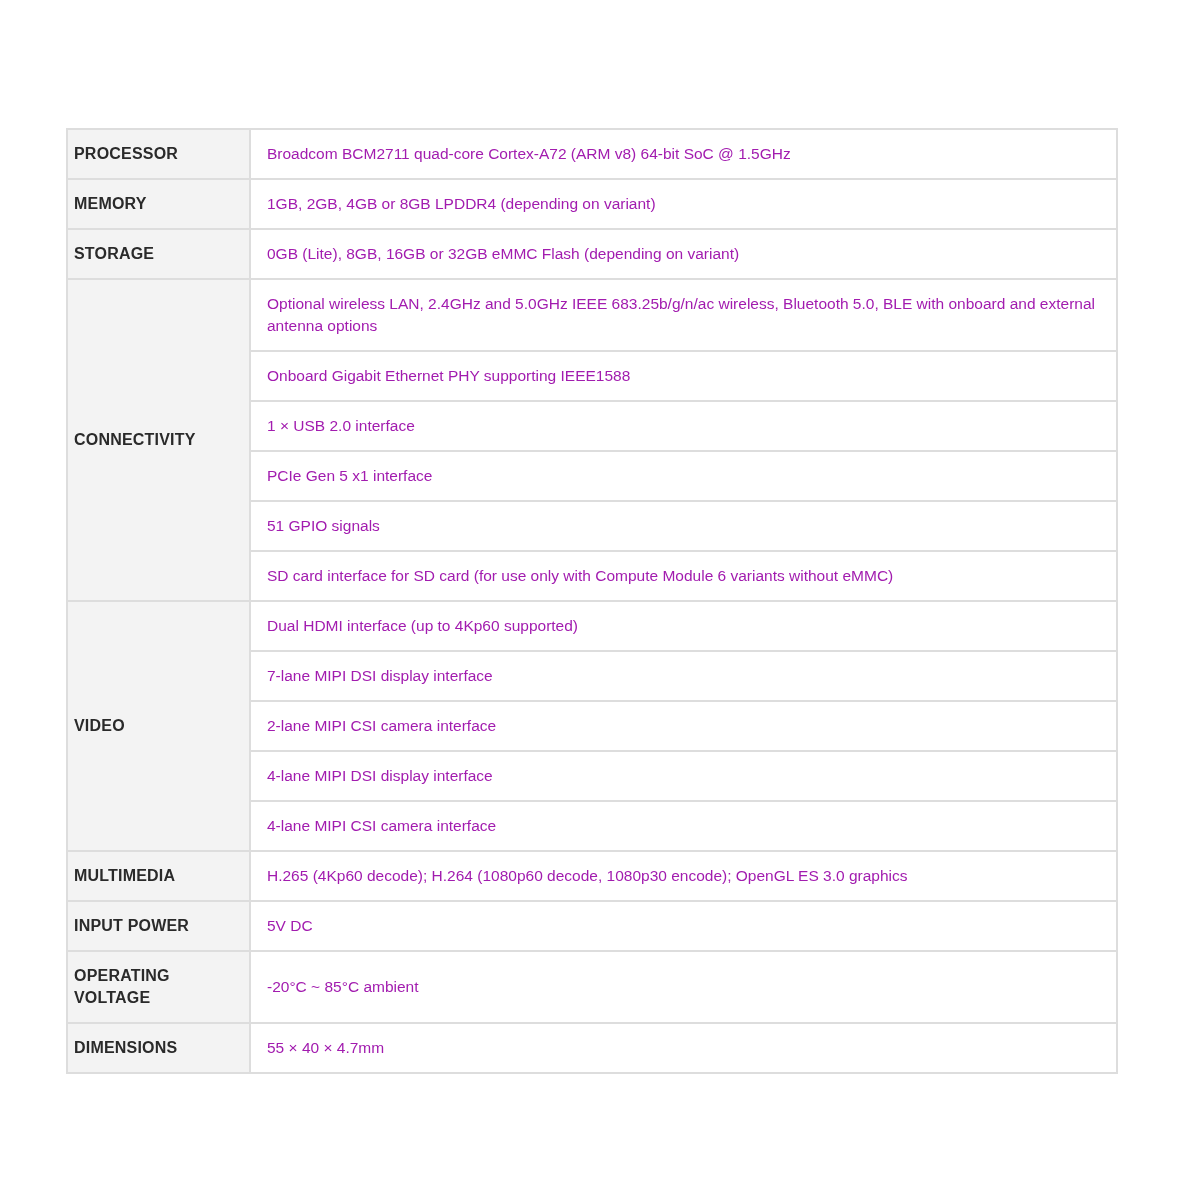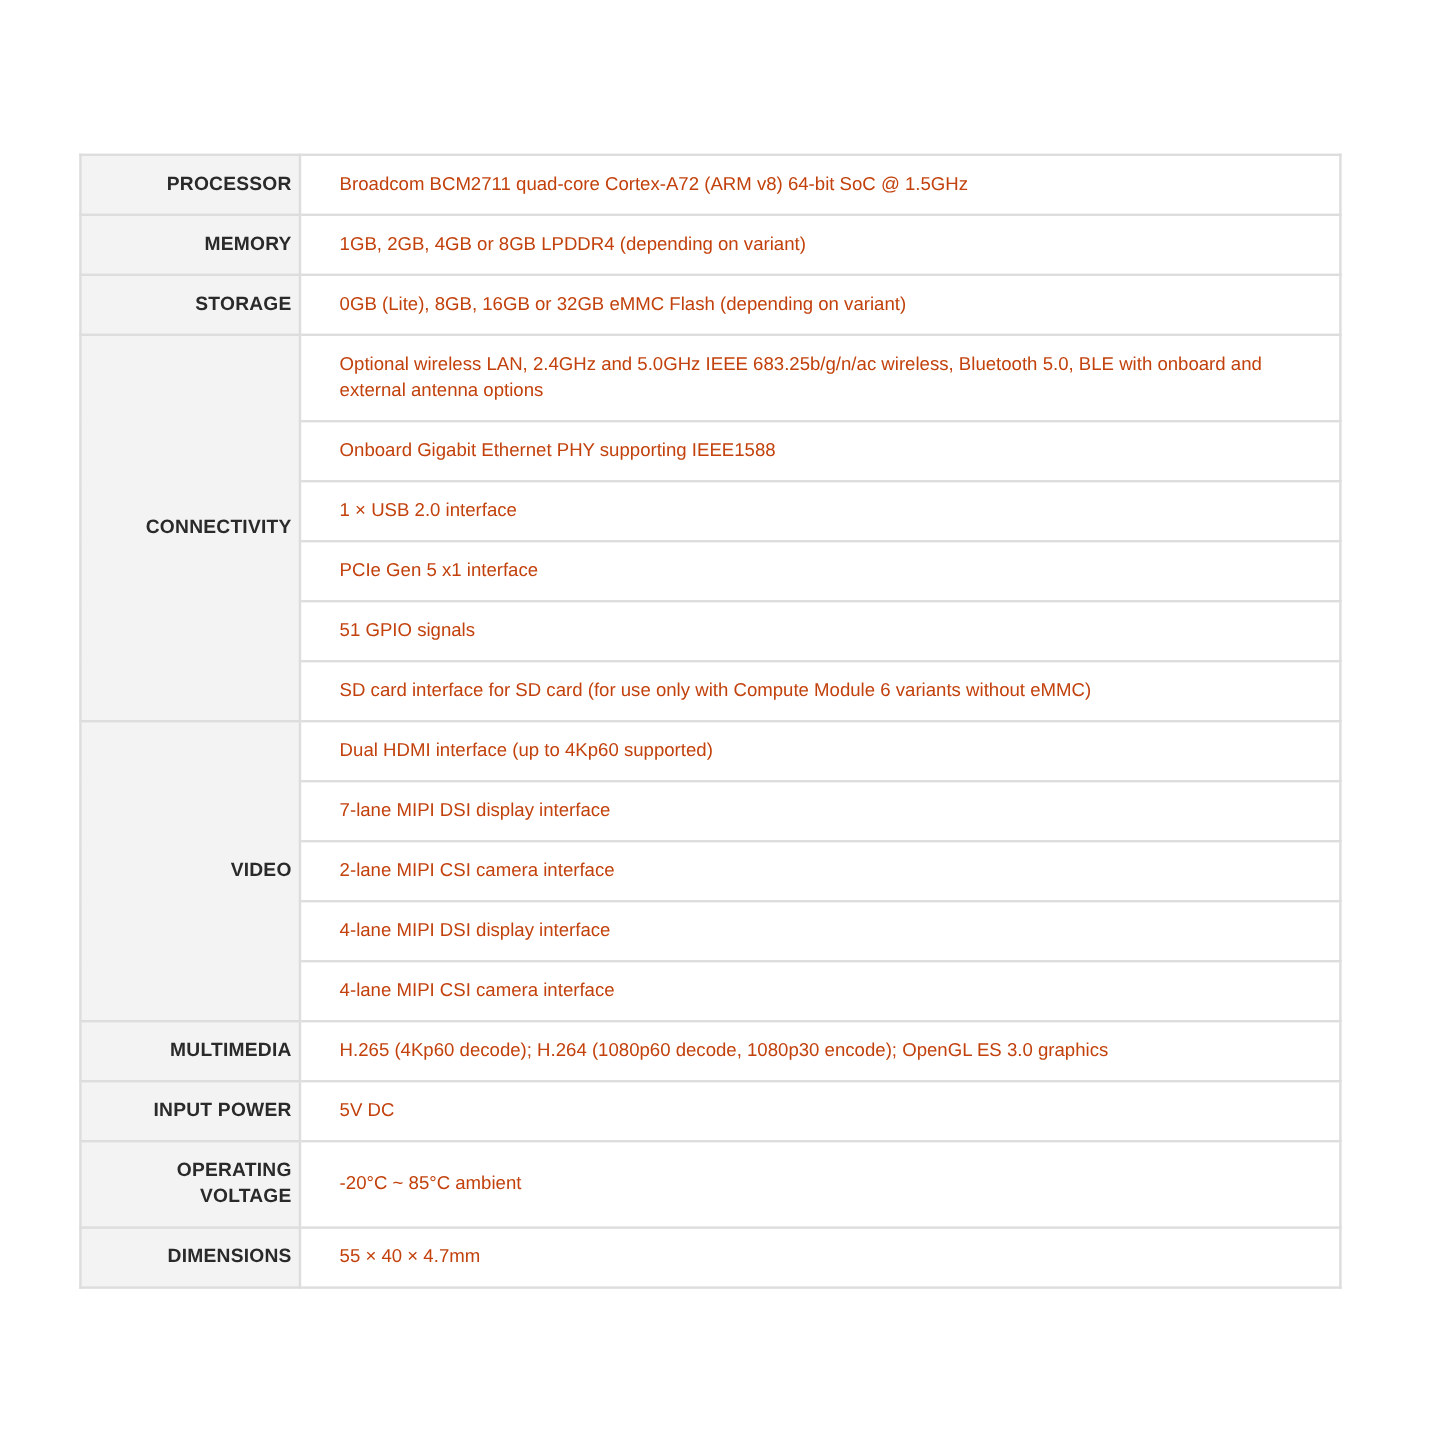--- a/index.html
+++ b/index.html
@@ -23,35 +23,35 @@
       table-layout: fixed;
       border: 2px solid #dcdcdc;
     }
     .spec-table td {
       border: 2px solid #dddddd;
       padding: 0;
     }
     .label-cell {
       width: 169px;
       background: #f3f3f3;
-      text-align: right;
+      text-align: left;
       vertical-align: middle;
       font-weight: bold;
       font-size: 16px;
       color: #2a2a2a;
       line-height: 22px;
       letter-spacing: 0.2px;
       padding: 0 6px !important;
     }
     .value-cell {
       background: #ffffff;
-      color: #c2410c;
+      color: #a21caf;
       font-size: 15.5px;
       line-height: 22px;
-      padding: 0 32px !important;
+      padding: 0 16px !important;
       vertical-align: middle;
       text-align: left;
     }
     tr.h50 td { height: 48px; }
     tr.h72 td { height: 70px; }
   </style>
 </head>
 <body>
 
 <table class="spec-table">

